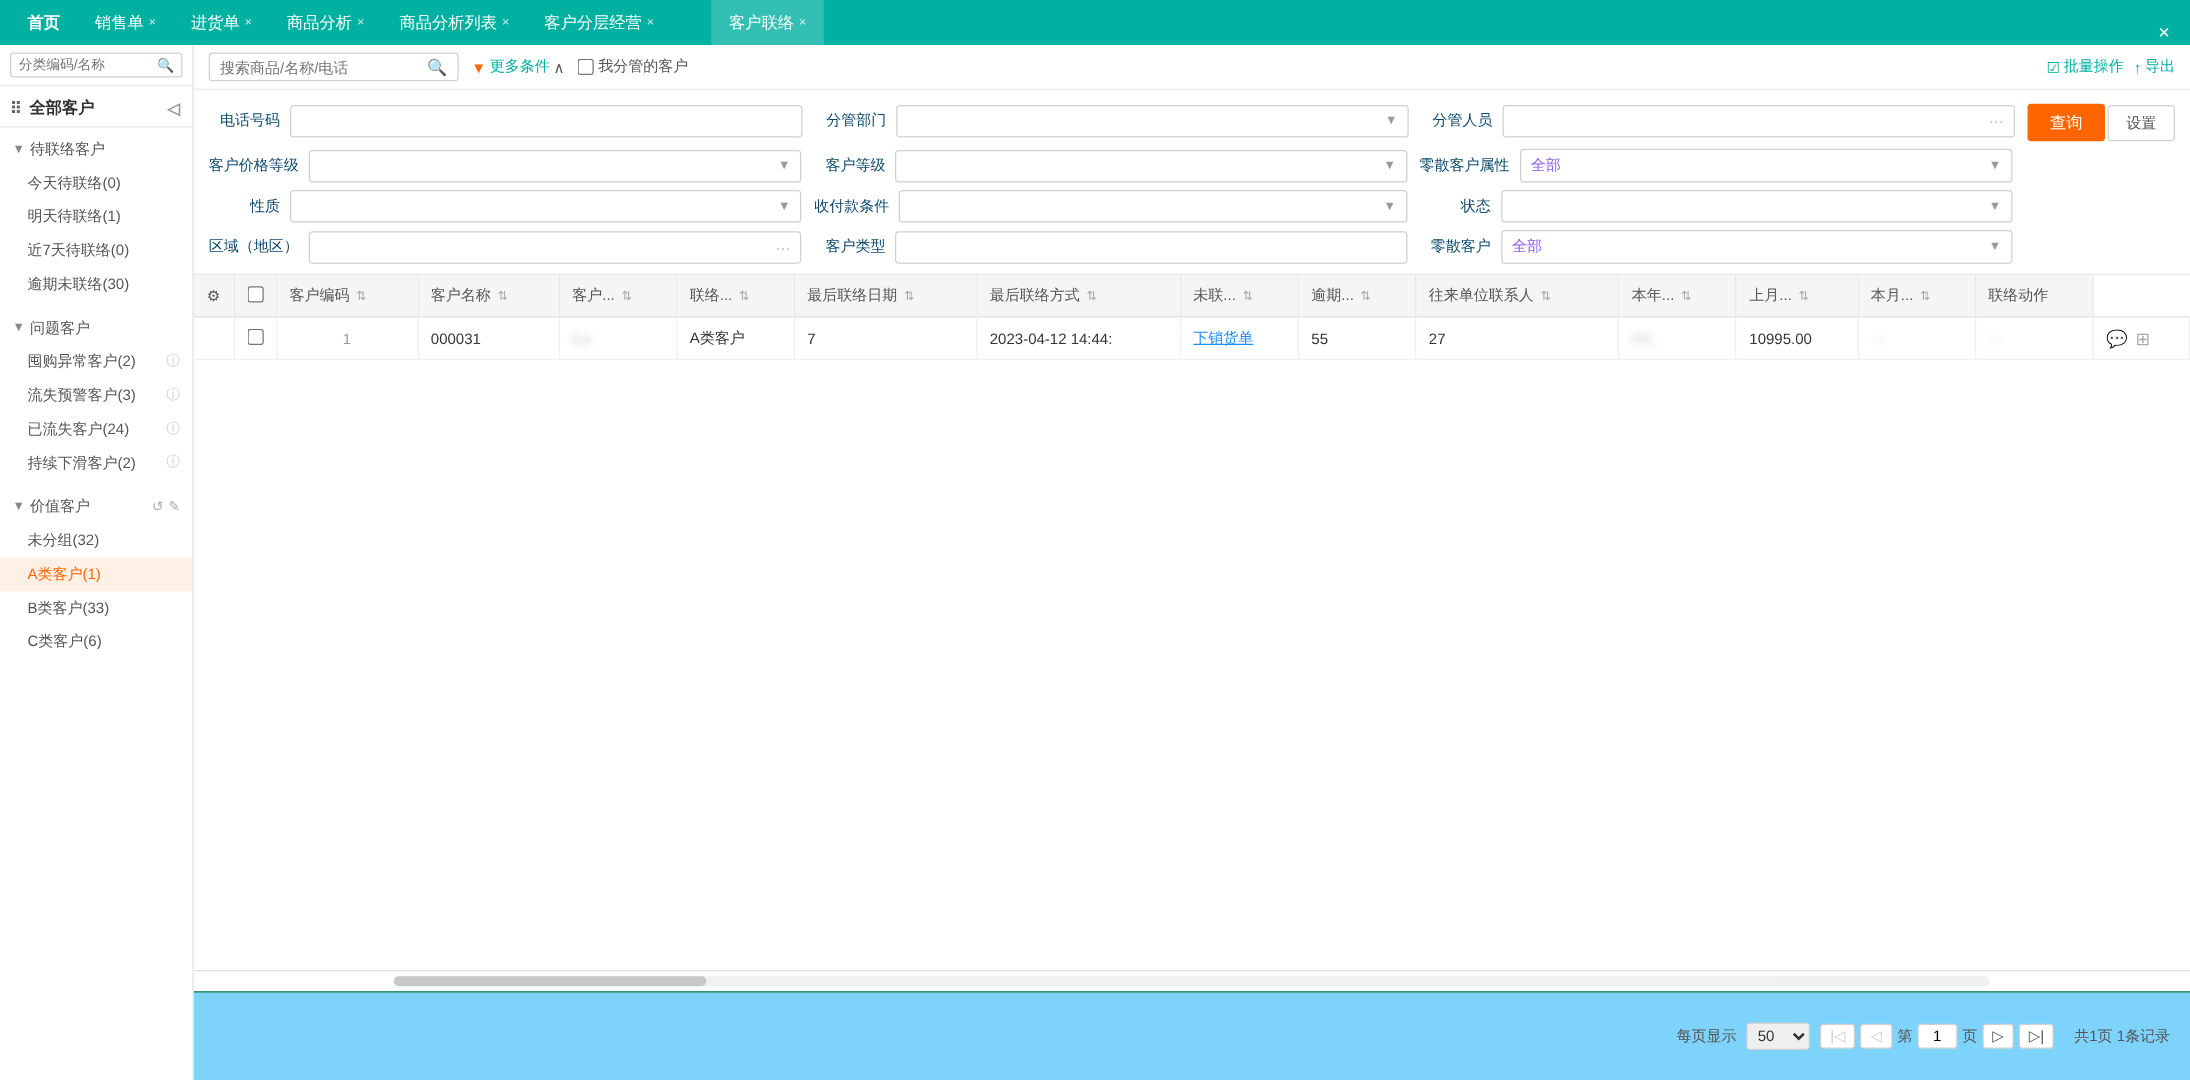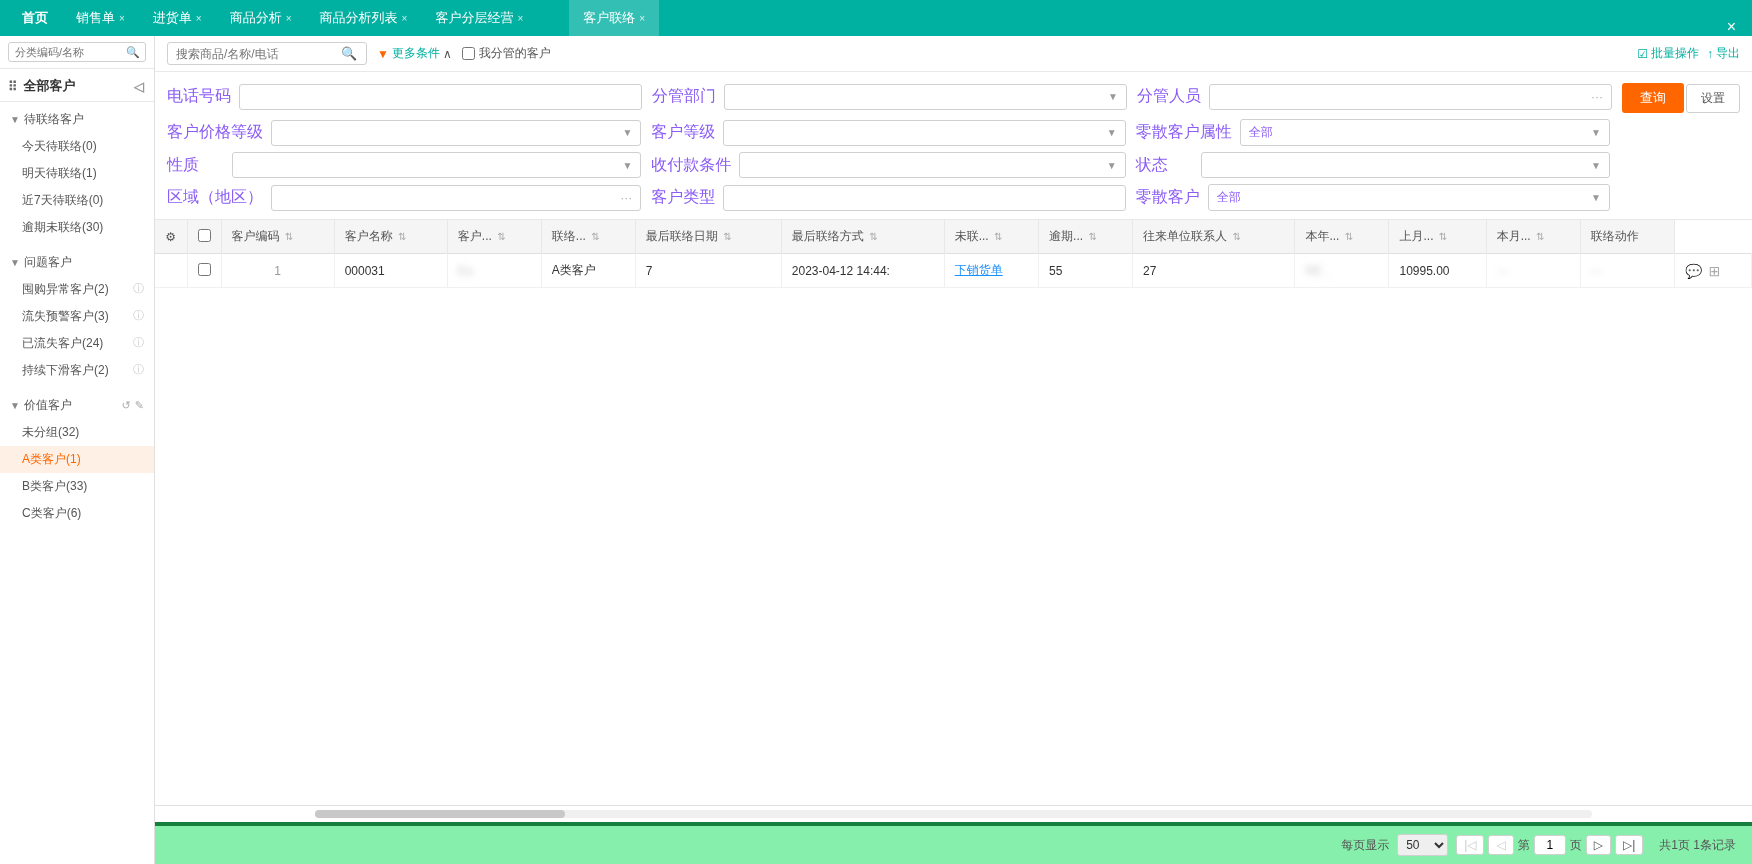--- a/index.html
+++ b/index.html
@@ -189,25 +189,25 @@
       gap: 10px;
       margin-bottom: 6px;
     }
     .filter-row:last-child { margin-bottom: 0; }
     .filter-group {
       display: flex;
       align-items: center;
       flex: 1;
     }
     .filter-label {
-      color: #8b5cf6;
-      font-size: 16px;
+      color: #0c4a6e;
+      font-size: 12px;
       white-space: nowrap;
       min-width: 65px;
-      text-align: left;
+      text-align: right;
       padding-right: 8px;
     }
     .filter-input {
       flex: 1;
       border: 1px solid #d0d0d0;
       border-radius: 3px;
       padding: 4px 8px;
       font-size: 12px;
       outline: none;
       background: white;
@@ -258,23 +258,23 @@
     .data-table td:first-child { text-align: center; color: #999; width: 32px; }
     .link-text { color: #1890ff; cursor: pointer; text-decoration: underline; }
     .settings-icon-cell { text-align: center; cursor: pointer; color: #999; }
 
     
     .action-icons { display: flex; gap: 6px; align-items: center; }
     .action-icon { color: #ccc; cursor: pointer; font-size: 14px; }
 
     
     .pagination {
-      background: #86efac;
-      border-top: 4px solid #15803d;
-      padding: 8px 16px;
+      background: #7dd3fc;
+      border-top: 1px solid #15803d;
+      padding: 24px 16px;
       display: flex;
       align-items: center;
       justify-content: flex-end;
       gap: 8px;
       font-size: 12px;
       color: #555;
     }
     .page-size-label { color: #555; }
     .page-size-select {
       border: 1px solid #d0d0d0;

